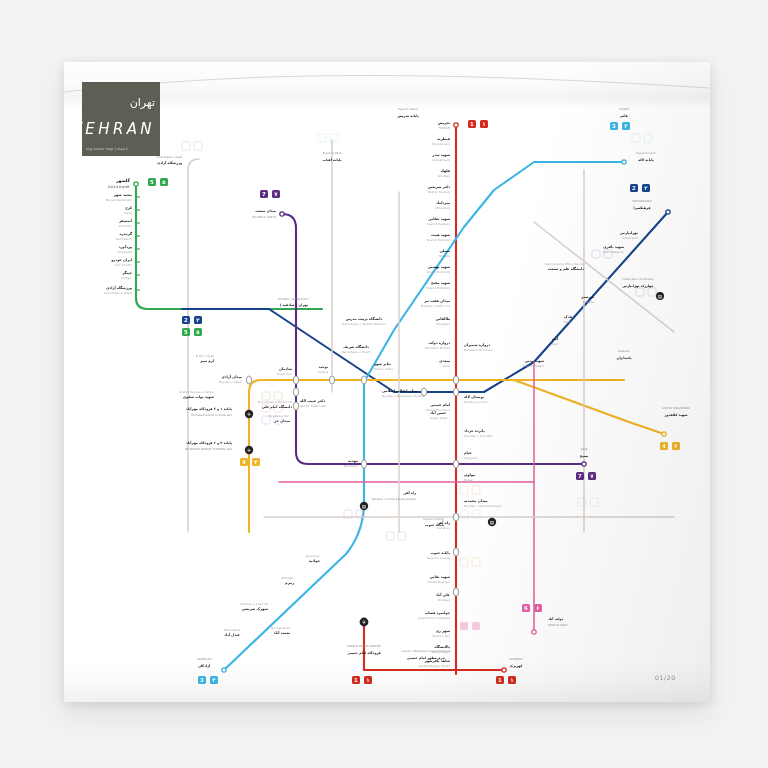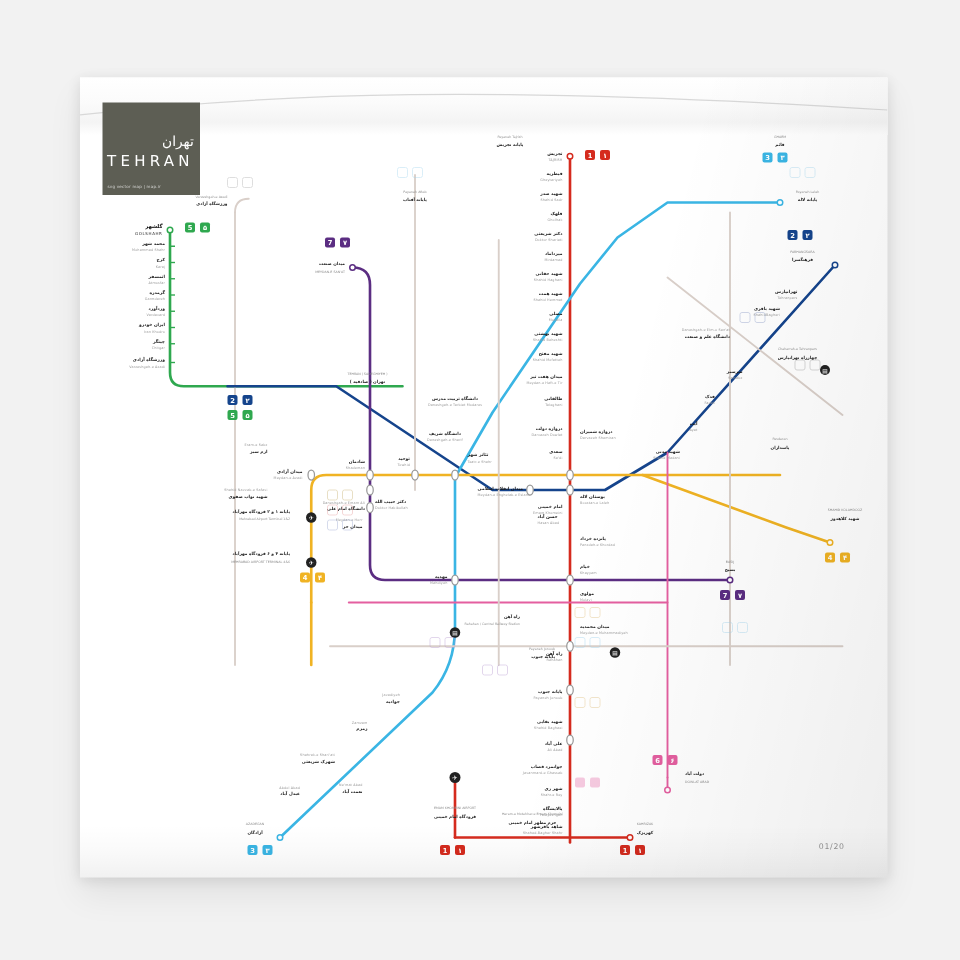--- a/index.html
+++ b/index.html
@@ -38,21 +38,21 @@
   }
 
   
   #titleblock{
     position:absolute;left:82px;top:82px;width:78px;height:74px;
     background:#5d5e54;color:#fff;
     display:flex;flex-direction:column;justify-content:flex-end;
     align-items:flex-end;padding:4px 5px 4px 4px;box-sizing:border-box;
   }
   #titleblock .fa{font-size:11px;line-height:11px;letter-spacing:.2px;direction:rtl;}
-  #titleblock .en{font-size:12px;line-height:15px;letter-spacing:3.4px;margin-top:3px;}
+  #titleblock .en{font-size:15px;line-height:15px;letter-spacing:3.4px;margin-top:14px;font-style:italic;}
   #titleblock .sub{
     font-size:3.2px;line-height:5px;letter-spacing:.2px;opacity:.72;
     margin-top:10px;align-self:flex-start;white-space:nowrap;
   }
 
   #pagenum{
     position:absolute;left:655px;top:674px;
     font-size:6.2px;letter-spacing:.6px;color:#8c8c8c;
   }
 

